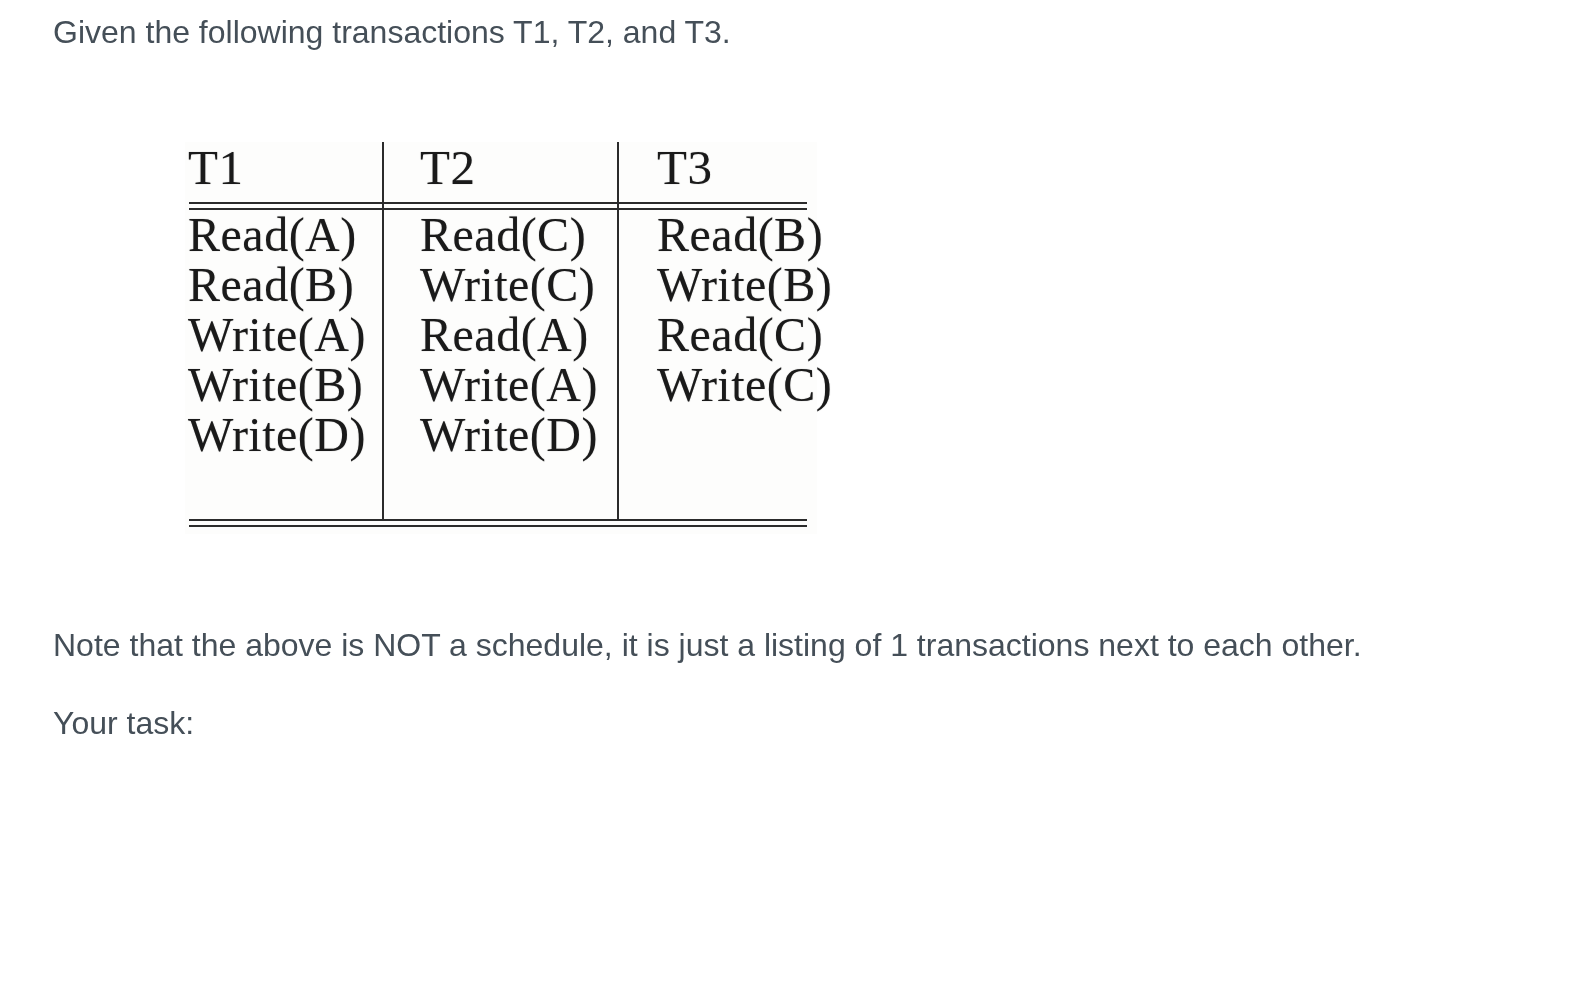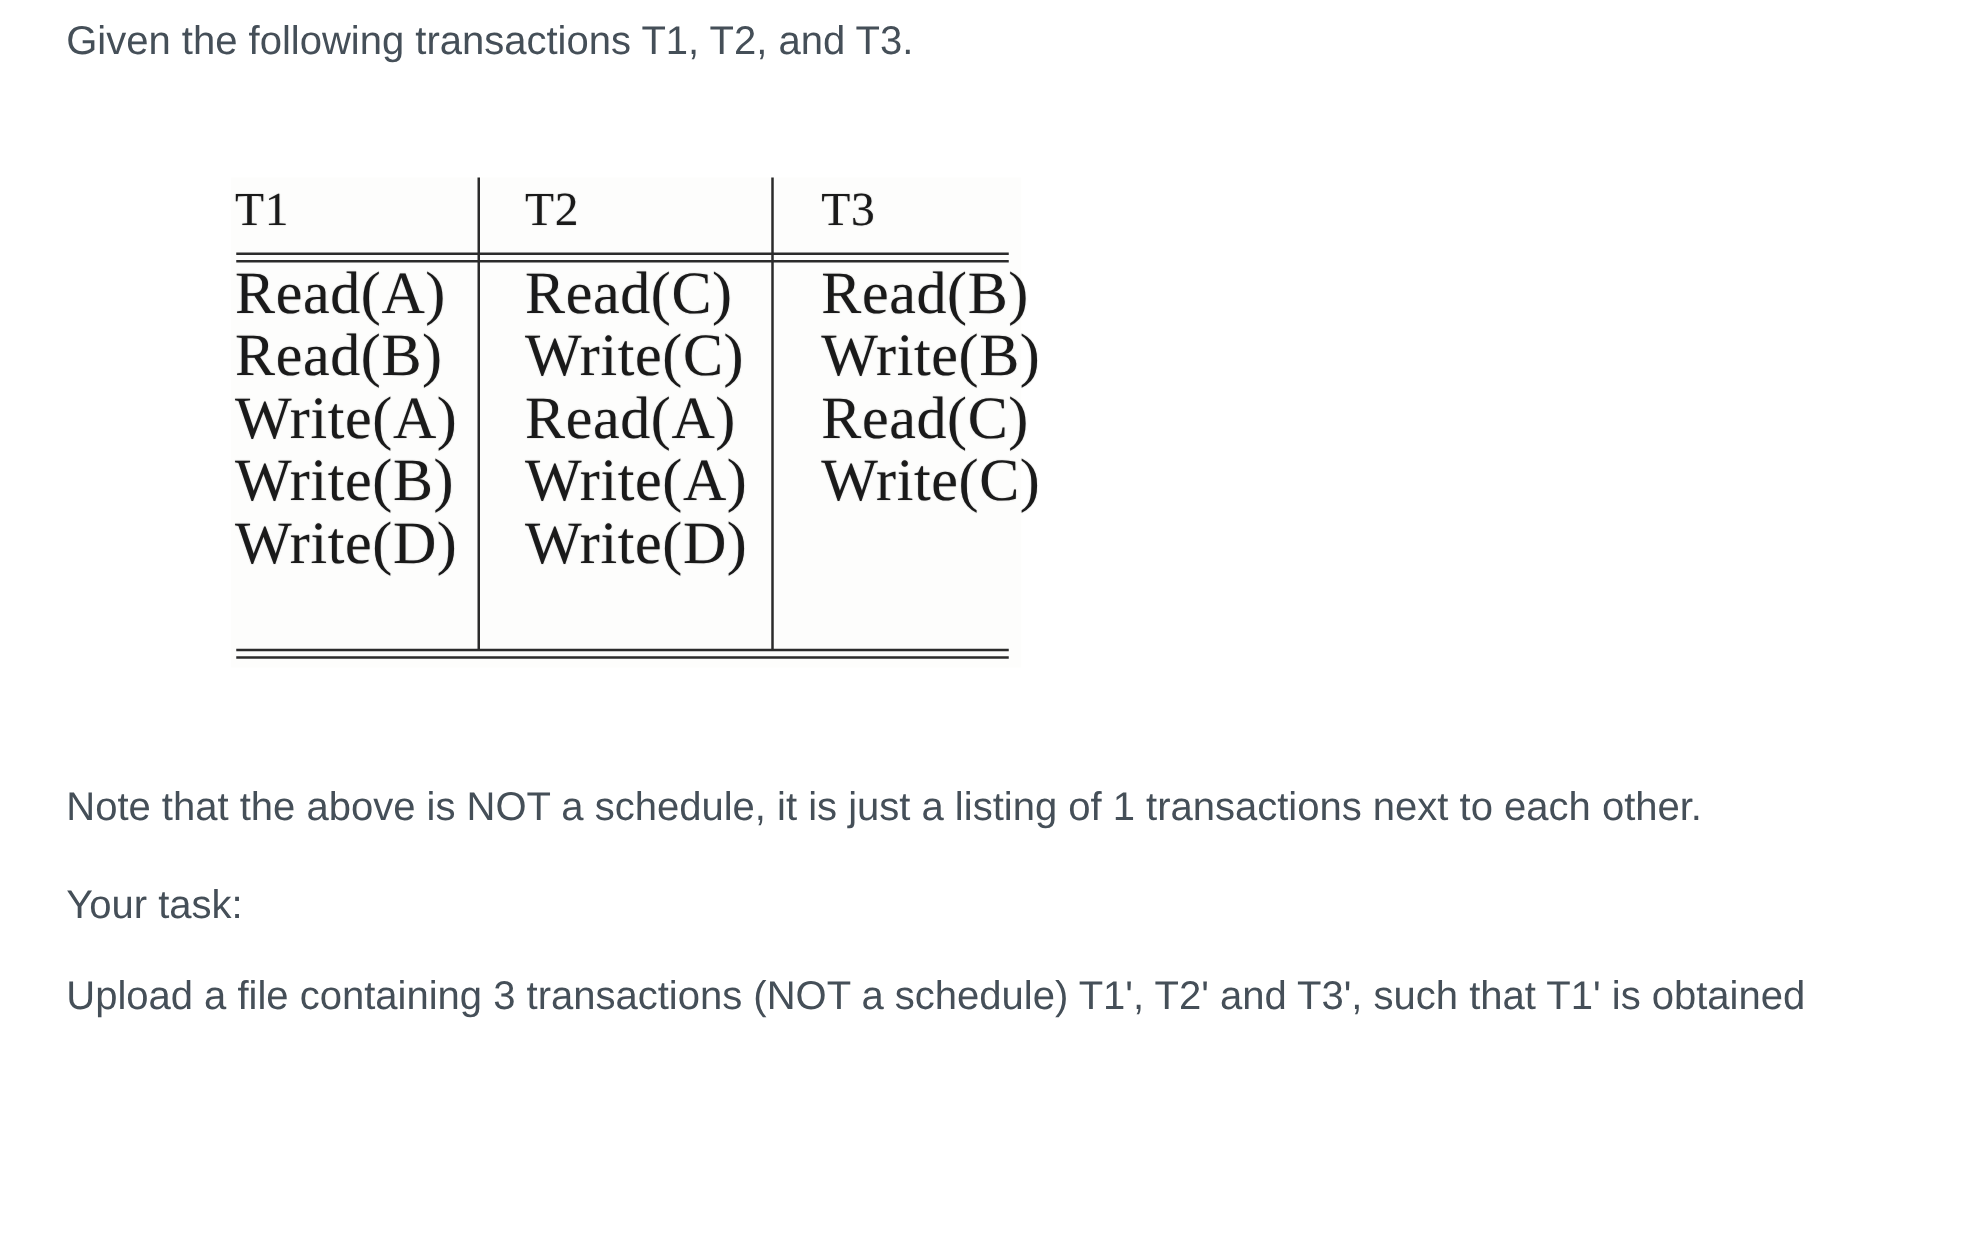--- a/index.html
+++ b/index.html
@@ -39,21 +39,21 @@
   }
   .vline {
     position: absolute; top: 0;
     width: 2px; height: 378px;
     background: var(--rule, #2b2b2b);
   }
   .vline1 { left: 197px; }
   .vline2 { left: 432px; }
   .hdr {
     position: absolute; top: 2px;
-    font-size: 38px;
+    font-size: 49px;
     letter-spacing: 0.5px;
     line-height: 48px;
     white-space: nowrap;
   }
   .colx1 { left: 3px; }
   .colx2 { left: 235px; }
   .colx3 { left: 472px; }
   .dbl-rule {
     position: absolute;
     left: 4px; width: 618px; height: 8px;
@@ -112,16 +112,15 @@
     </div>
 
     <div class="dbl-rule bottom-rule"></div>
   </figure>
 
   <p class="body-text note">Note that the above is NOT a schedule, it is just a listing of 1 transactions next to each other.</p>
 
   <p class="body-text task-label">Your task:</p>
 
   <div class="body-text task-body">
-    <div>Upload a file containing 3 transactions (NOT a schedule) T1', T2' and T3', such that T1' is obtained</div>
   </div>
 
 </main>
 
 </body></html>

